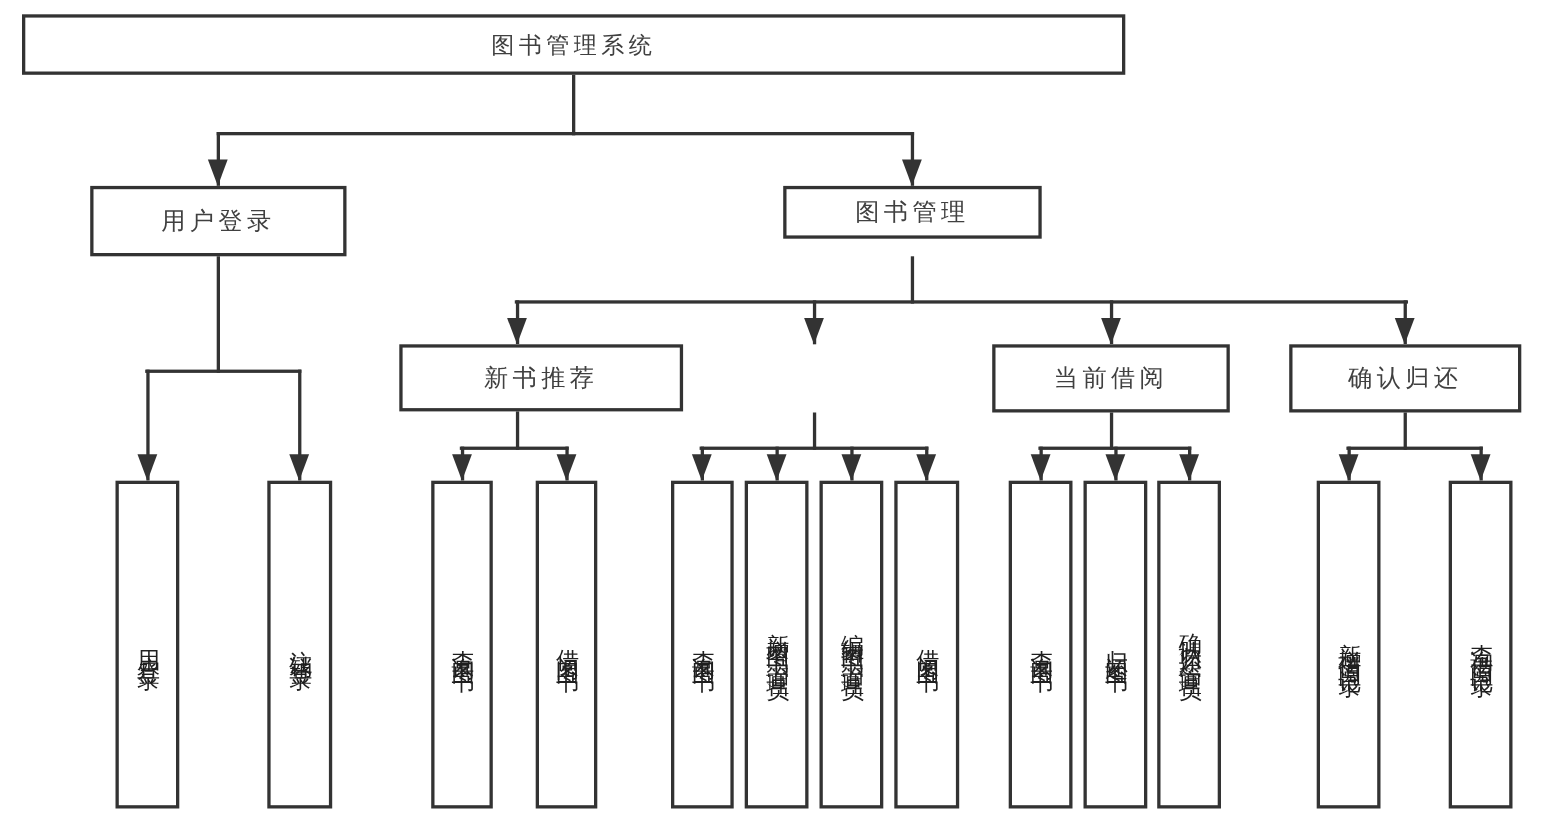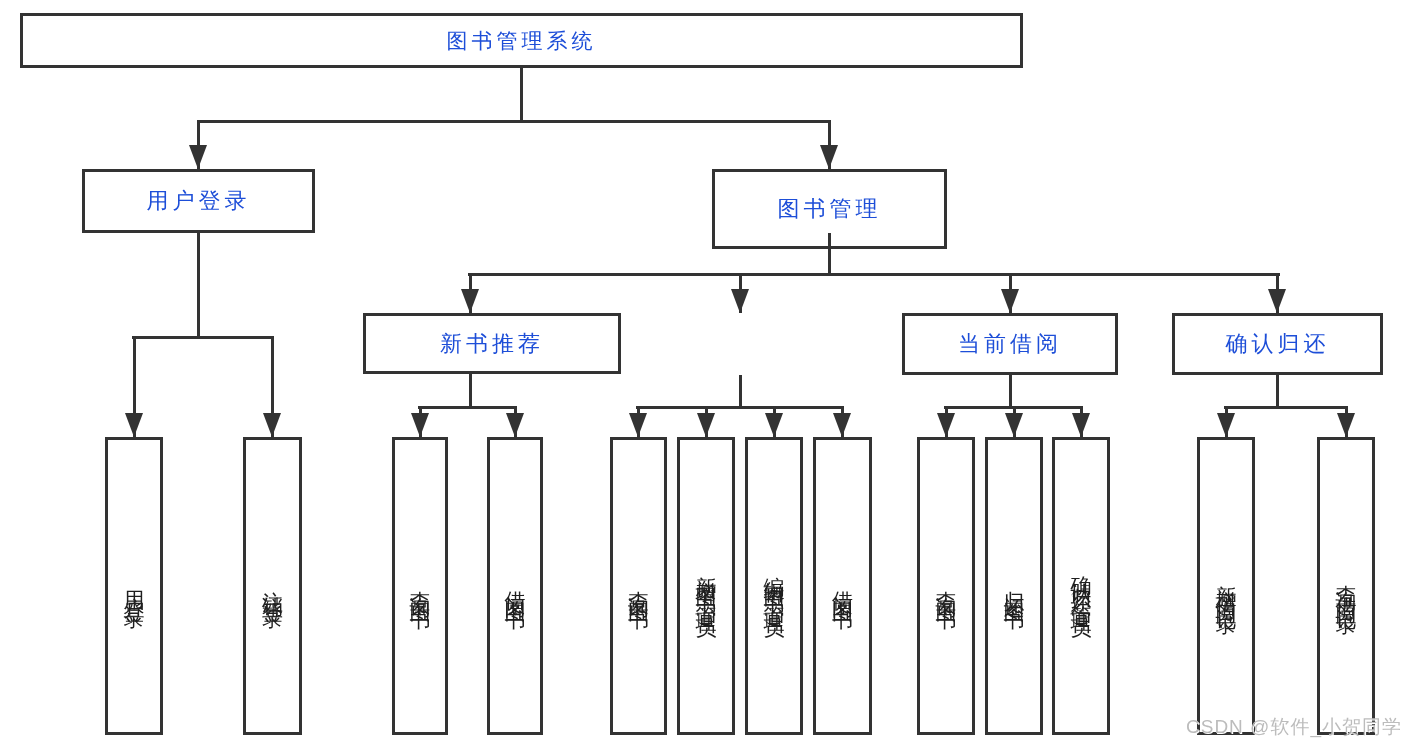--- a/index.html
+++ b/index.html
@@ -3,21 +3,21 @@
 <meta charset="utf-8">
 <style>
   html,body{margin:0;padding:0;background:#ffffff;}
   .canvas{
     position:relative;width:1405px;height:747px;background:#ffffff;
     font-family:"Liberation Sans","DejaVu Sans",sans-serif;overflow:hidden;
   }
   .node{
     position:absolute;border:3px solid #333333;background:#ffffff;
     display:flex;align-items:center;justify-content:center;
-    color:#1d4ed8;font-size:22px;letter-spacing:4px;box-sizing:border-box;
+    color:#404040;font-size:22px;letter-spacing:4px;box-sizing:border-box;
   }
   .node.title{font-size:21px;}
   .leaf{
     position:absolute;border:3px solid #333333;background:#ffffff;box-sizing:border-box;
   }
   .vtext{
     position:absolute;left:50%;top:50%;transform:translate(-50%,-50%);
     writing-mode:vertical-rl;text-orientation:mixed;white-space:nowrap;
     font-size:21px;letter-spacing:6px;color:#1f1f1f;
   }
@@ -45,21 +45,21 @@
   <div class="v" style="left:520px;top:68px;width:3px;height:55px;"></div>
   <div class="h" style="left:197px;top:120px;width:634px;height:3px;"></div>
   <div class="v" style="left:197px;top:120px;width:3px;height:49px;"></div>
   <div class="v" style="left:828px;top:120px;width:3px;height:49px;"></div>
   <div class="arrow" style="left:189px;top:145px;"></div>
   <div class="arrow" style="left:820px;top:145px;"></div>
 
   <div class="node" style="left:82px;top:169px;width:233px;height:64px;">
     <span>用户登录</span>
   </div>
-  <div class="node" style="left:712px;top:169px;width:235px;height:80px;">
+  <div class="node" style="left:712px;top:169px;width:235px;height:48px;">
     <span>图书管理</span>
   </div>
 
   <div class="v" style="left:197px;top:233px;width:3px;height:106px;"></div>
   <div class="h" style="left:132px;top:336px;width:142px;height:3px;"></div>
   <div class="v" style="left:133px;top:336px;width:3px;height:101px;"></div>
   <div class="v" style="left:271px;top:336px;width:3px;height:101px;"></div>
   <div class="arrow" style="left:125px;top:413px;"></div>
   <div class="arrow" style="left:263px;top:413px;"></div>
 
@@ -155,15 +155,14 @@
     <div class="vtext">确认归还（管理员）</div>
   </div>
 
   <div class="leaf" style="left:1197px;top:437px;width:58px;height:298px;">
     <div class="vtext">新增借阅记录</div>
   </div>
   <div class="leaf" style="left:1317px;top:437px;width:58px;height:298px;">
     <div class="vtext">查询借阅记录</div>
   </div>
 
-  <div class="watermark">CSDN @软件_小贺同学</div>
 
 </div>
 
 </body></html>

